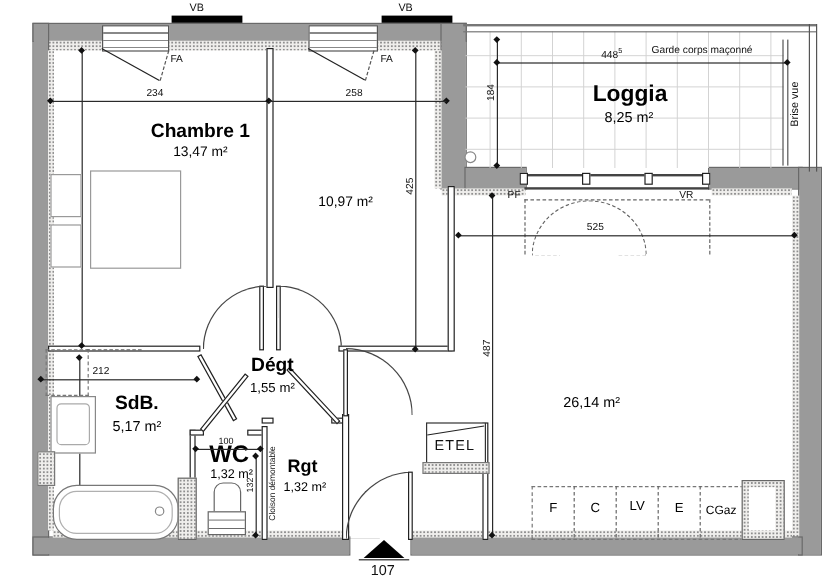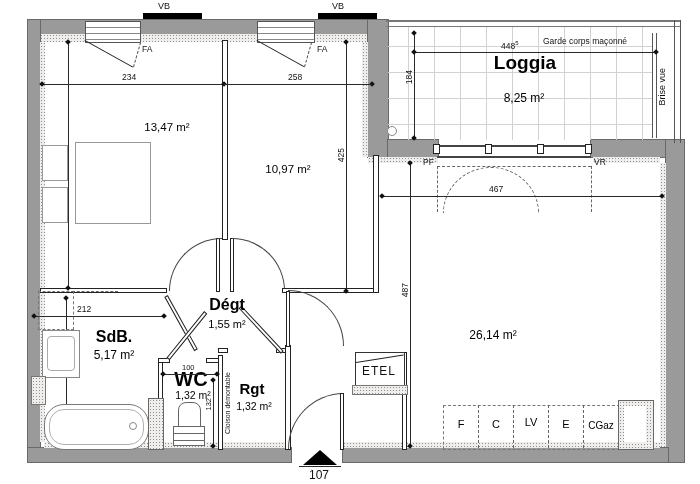--- a/index.html
+++ b/index.html
@@ -65,21 +65,21 @@
   <div class="wall" style="left:343px;top:448px;width:325px;height:14px"></div>
   <div class="hatch" style="left:343px;top:442px;width:317px;height:6px"></div>
 
   <div class="grid" style="left:388px;top:26px;width:265px;height:114px"></div>
   <div class="dbl-h" style="left:386px;top:20px;width:294px;height:4px"></div>
   <div class="dbl-v" style="left:674px;top:20px;width:5px;height:123px"></div>
   <div class="dbl-v" style="left:652px;top:33px;width:3px;height:105px"></div>
   <div class="vt" style="left:657px;top:68px;font-size:9px">Brise vue</div>
   <div class="dl" style="left:543px;top:36px">Garde corps maçonné</div>
   <div style="position:absolute;left:387px;top:126px;width:8px;height:8px;border:1px solid #888;border-radius:50%;background:#fff"></div>
-  <div class="rn" style="left:525px;top:52px;font-size:19px">Loggia</div>
+  <div class="rn" style="left:525px;top:68px;font-size:19px">Loggia</div>
   <div class="ra" style="left:524px;top:91px;font-size:12px">8,25 m²</div>
 
   <div class="vbbar" style="left:143px;top:13px;width:59px"></div>
   <div class="vbbar" style="left:318px;top:13px;width:59px"></div>
   <div class="sm" style="left:158px;top:1px">VB</div>
   <div class="sm" style="left:332px;top:1px">VB</div>
   <div class="win" style="left:85px;top:21px;width:54px;height:20px"></div>
   <div class="win" style="left:257px;top:21px;width:56px;height:20px"></div>
   <div class="sl" style="left:85px;top:40px;width:55px;transform:rotate(29deg)"></div>
   <div class="sld" style="left:133px;top:67px;width:26px;transform:rotate(-74deg)"></div>
@@ -87,21 +87,21 @@
   <div class="sld" style="left:304px;top:67px;width:26px;transform:rotate(-74deg)"></div>
   <div class="sm" style="left:142px;top:44px;font-size:8.5px">FA</div>
   <div class="sm" style="left:317px;top:44px;font-size:8.5px">FA</div>
 
   <div style="position:absolute;left:437px;top:145px;width:154px;height:9px;border-top:2px solid #444;border-bottom:2px solid #444"></div>
   <div class="iwall" style="left:433px;top:144px;width:5px;height:8px"></div>
   <div class="iwall" style="left:485px;top:144px;width:5px;height:8px"></div>
   <div class="iwall" style="left:537px;top:144px;width:5px;height:8px"></div>
   <div class="iwall" style="left:585px;top:144px;width:5px;height:8px"></div>
   <div class="sm" style="left:423px;top:157px;font-size:8.5px">PF</div>
-  <div class="sm" style="left:594px;top:157px;font-size:8.5px">VR</div>
+  <div class="sm" style="left:566px;top:157px;font-size:8.5px">VR</div>
   <div class="hdash" style="left:437px;top:166px;width:154px"></div>
   <div class="vdash" style="left:437px;top:166px;height:46px"></div>
   <div class="vdash" style="left:591px;top:166px;height:46px"></div>
   <div class="dome" style="left:443px;top:167px;width:94px;height:45px"></div>
 
   <div class="iwall" style="left:222px;top:40px;width:4px;height:198px"></div>
   <div class="iwall" style="left:216px;top:238px;width:2px;height:52px"></div>
   <div class="iwall" style="left:230px;top:238px;width:2px;height:52px"></div>
   <div class="arc-tl" style="left:169px;top:238px;width:52px;height:52px"></div>
   <div class="arc-tr" style="left:232px;top:238px;width:52px;height:52px"></div>
@@ -127,20 +127,21 @@
   <div class="iwall" style="left:402px;top:352px;width:3px;height:96px"></div>
   <div style="position:absolute;left:355px;top:352px;width:48px;height:32px;border:1px solid #333;background:#fff"></div>
   <div class="sl" style="left:356px;top:362px;width:48px;transform:rotate(-9deg)"></div>
   <div class="sm" style="left:362px;top:364px;font-size:12px;letter-spacing:1px">ETEL</div>
   <div class="hatch" style="left:352px;top:385px;width:54px;height:8px;border:1px solid #777"></div>
 
   <div class="tri" style="left:303px;top:450px"></div>
   <div class="dim" style="left:299px;top:466px;width:42px;height:1px"></div>
   <div class="sm" style="left:309px;top:468px;font-size:12px">107</div>
 
+  <div class="rn" style="left:167px;top:101px;font-size:16px">Chambre 1</div>
   <div class="ra" style="left:167px;top:121px;font-size:11.5px">13,47 m²</div>
   <div class="ra" style="left:288px;top:163px;font-size:11.5px">10,97 m²</div>
   <div class="ra" style="left:493px;top:328px;font-size:12px">26,14 m²</div>
   <div class="rn" style="left:114px;top:328px;font-size:16px">SdB.</div>
   <div class="ra" style="left:114px;top:348px;font-size:12px">5,17 m²</div>
   <div class="rn" style="left:227px;top:296px;font-size:16px">Dégt</div>
   <div class="ra" style="left:227px;top:318px;font-size:11px">1,55 m²</div>
   <div class="rn" style="left:191px;top:368px;font-size:20px">WC</div>
   <div class="ra" style="left:193px;top:389px;font-size:10.5px">1,32 m²</div>
   <div class="rn" style="left:252px;top:380px;font-size:15px">Rgt</div>
@@ -174,21 +175,21 @@
   <div class="dl" style="left:501px;top:40px"><span>448</span><sup style="font-size:6px">5</sup></div>
 
   <div class="dim" style="left:410px;top:163px;width:1px;height:283px"></div>
   <div class="dot" style="left:410px;top:163px"></div>
   <div class="dot" style="left:410px;top:446px"></div>
   <div class="vt" style="left:400px;top:283px">487</div>
 
   <div class="dim" style="left:382px;top:196px;width:280px;height:1px"></div>
   <div class="dot" style="left:382px;top:196px"></div>
   <div class="dot" style="left:662px;top:196px"></div>
-  <div class="dl" style="left:489px;top:184px">467</div>
+  <div class="dl" style="left:489px;top:184px">525</div>
 
   <div class="dim" style="left:34px;top:316px;width:130px;height:1px"></div>
   <div class="dot" style="left:34px;top:316px"></div>
   <div class="dot" style="left:164px;top:316px"></div>
   <div class="dl" style="left:77px;top:304px">212</div>
 
   <div class="dim" style="left:66px;top:298px;width:1px;height:148px"></div>
   <div class="dot" style="left:66px;top:298px"></div>
   <div class="dot" style="left:66px;top:446px"></div>
   <div class="vt" style="left:56px;top:352px">257</div>

